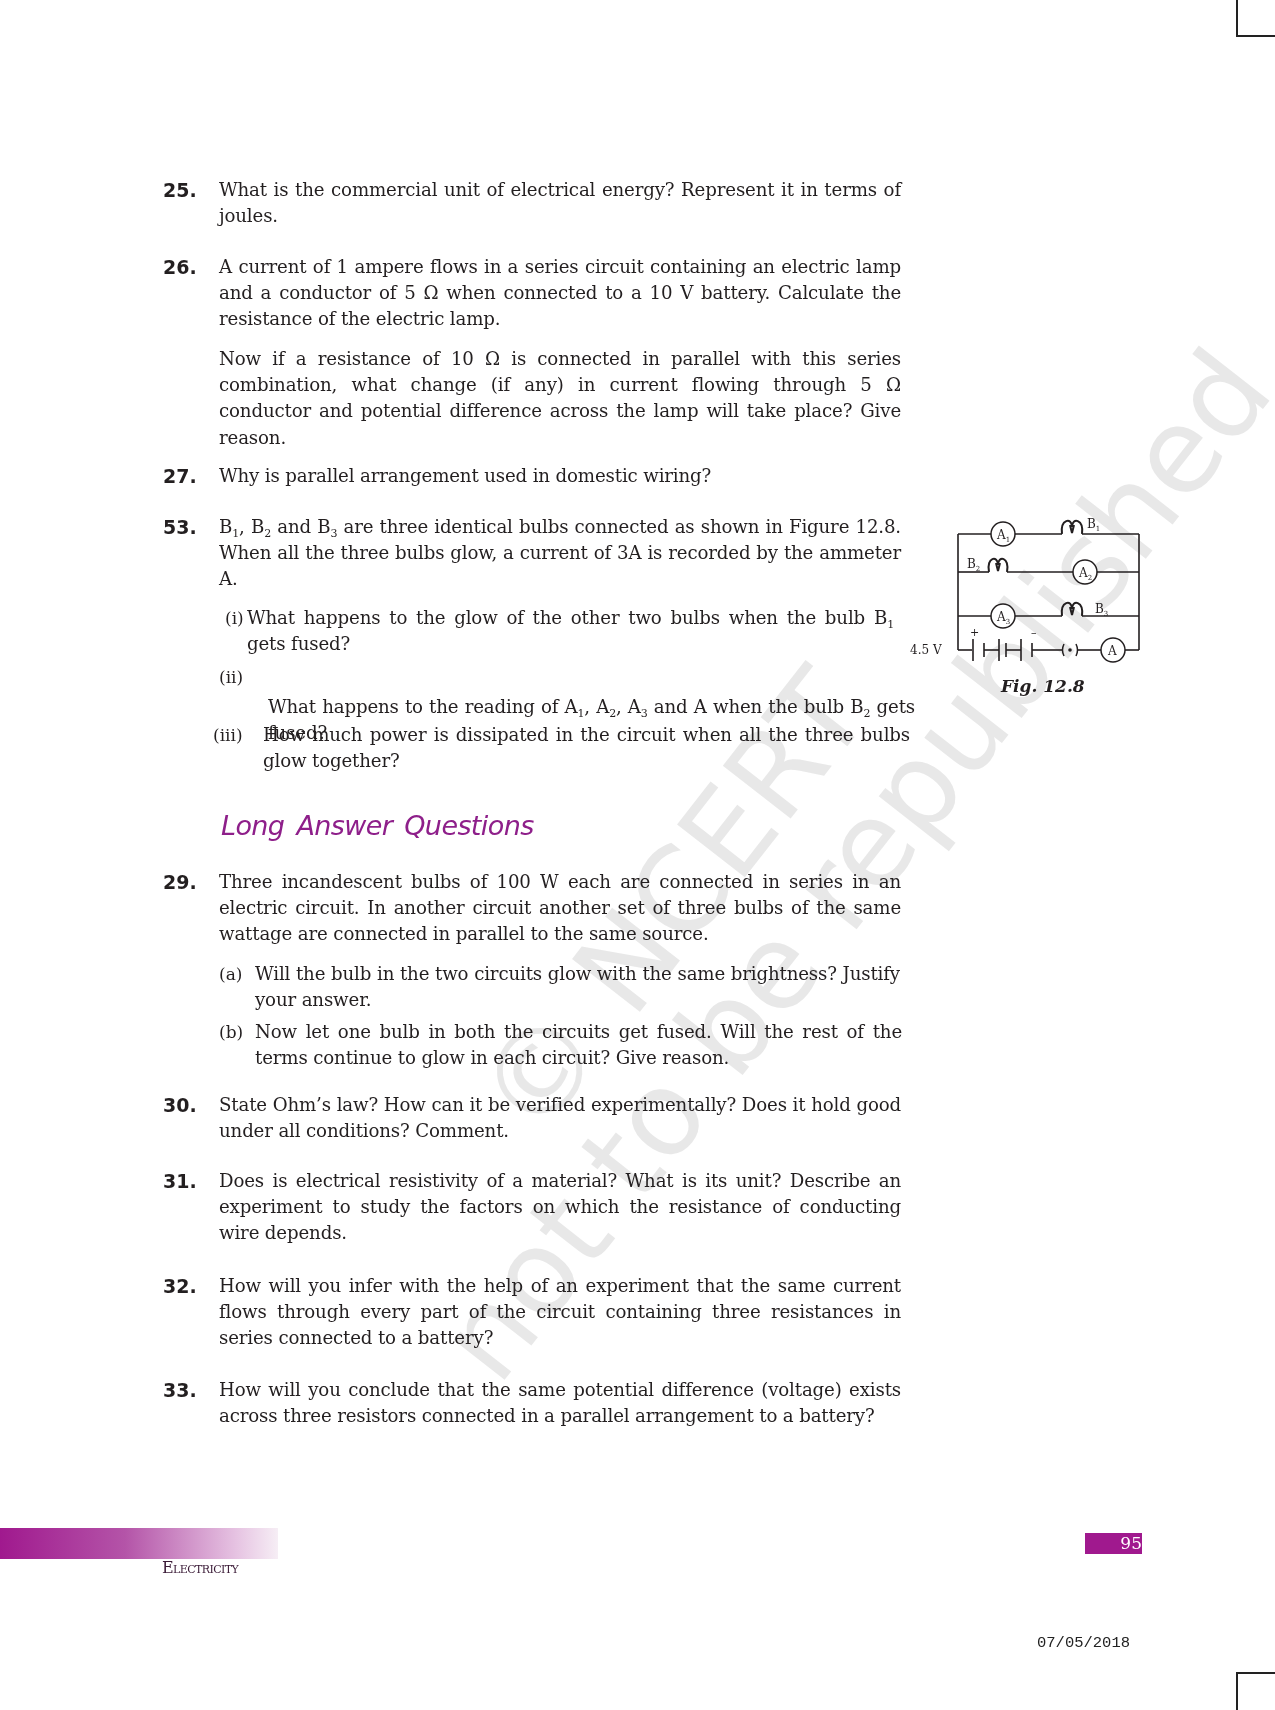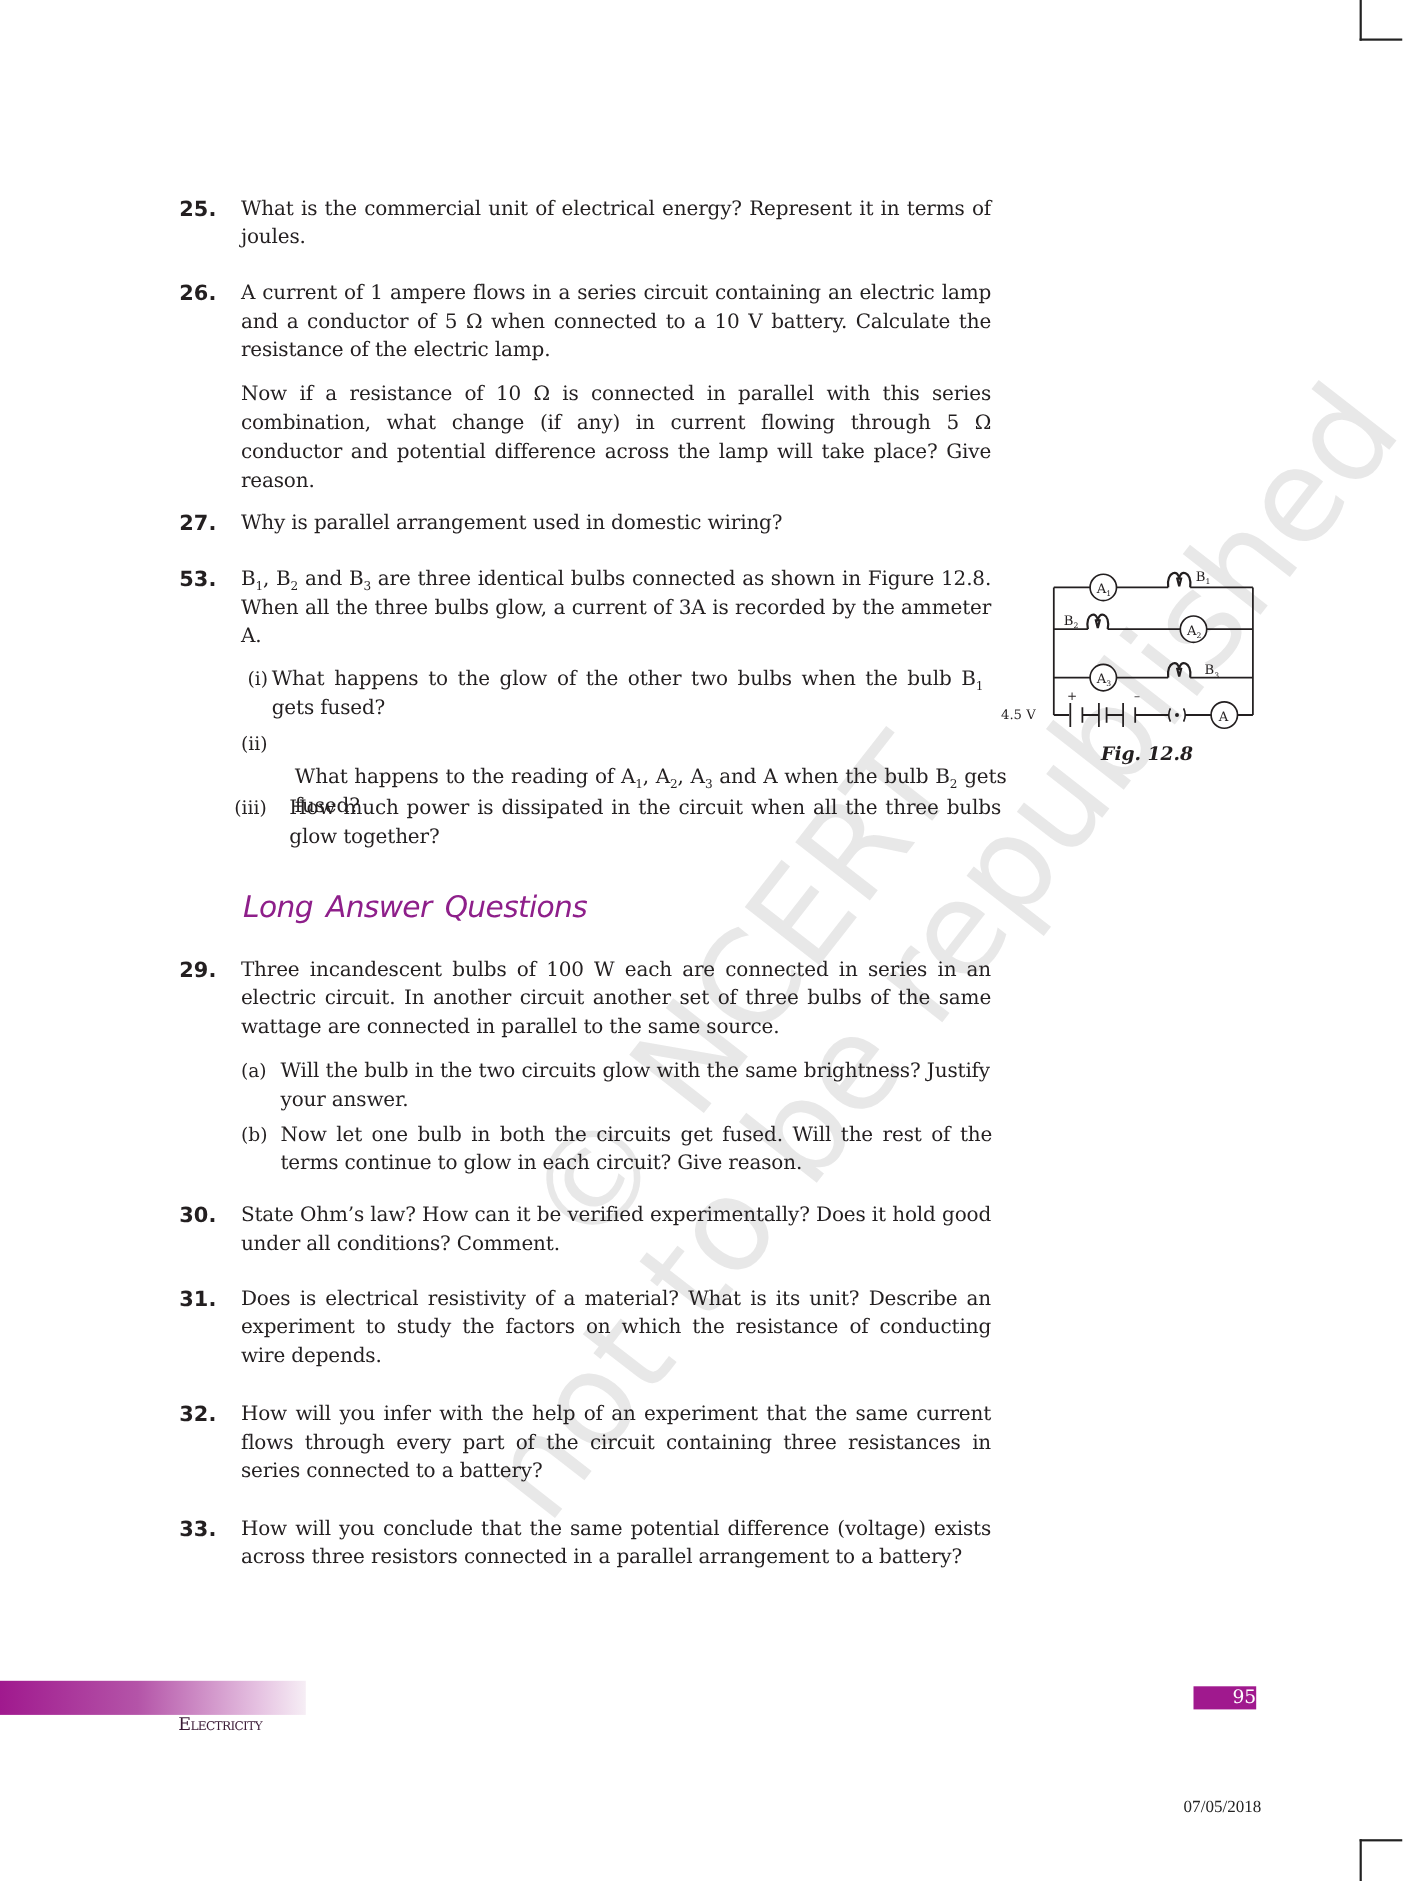--- a/index.html
+++ b/index.html
@@ -50,22 +50,22 @@
       position: absolute; left: 162px; top: 1533px;
       font-family: "DejaVu Serif", "Liberation Serif", serif; font-size: 16px;
       font-variant: small-caps; color: #3a1a36; letter-spacing: -0.6px; margin-top: 25px;
     }
     .page-num {
       position: absolute; left: 1085px; top: 1533px; width: 57px; height: 21px;
       background: #a0198e; color: #fff; text-align: right;
       font-family: "DejaVu Serif", "Liberation Serif", serif; font-size: 17px; line-height: 21px;
     }
     .date {
-      position: absolute; left: 1076px; top: 1634px;
-      font-family: Liberation Serif, serif; font-size: 15.5px; color: #222;
+      position: absolute; left: 1037px; top: 1634px;
+      font-family: Liberation Mono, monospace; font-size: 15.5px; color: #222;
     }
 
     .figure { position: absolute; left: 900px; top: 505px; width: 250px; height: 200px; }
     .fig-caption {
       position: absolute; left: 1001px; top: 676px;
       font-family: "DejaVu Serif", "Liberation Serif", serif; font-style: italic; font-weight: bold;
       font-size: 17px; color: #231f20;
     }
   </style>
 </head>

